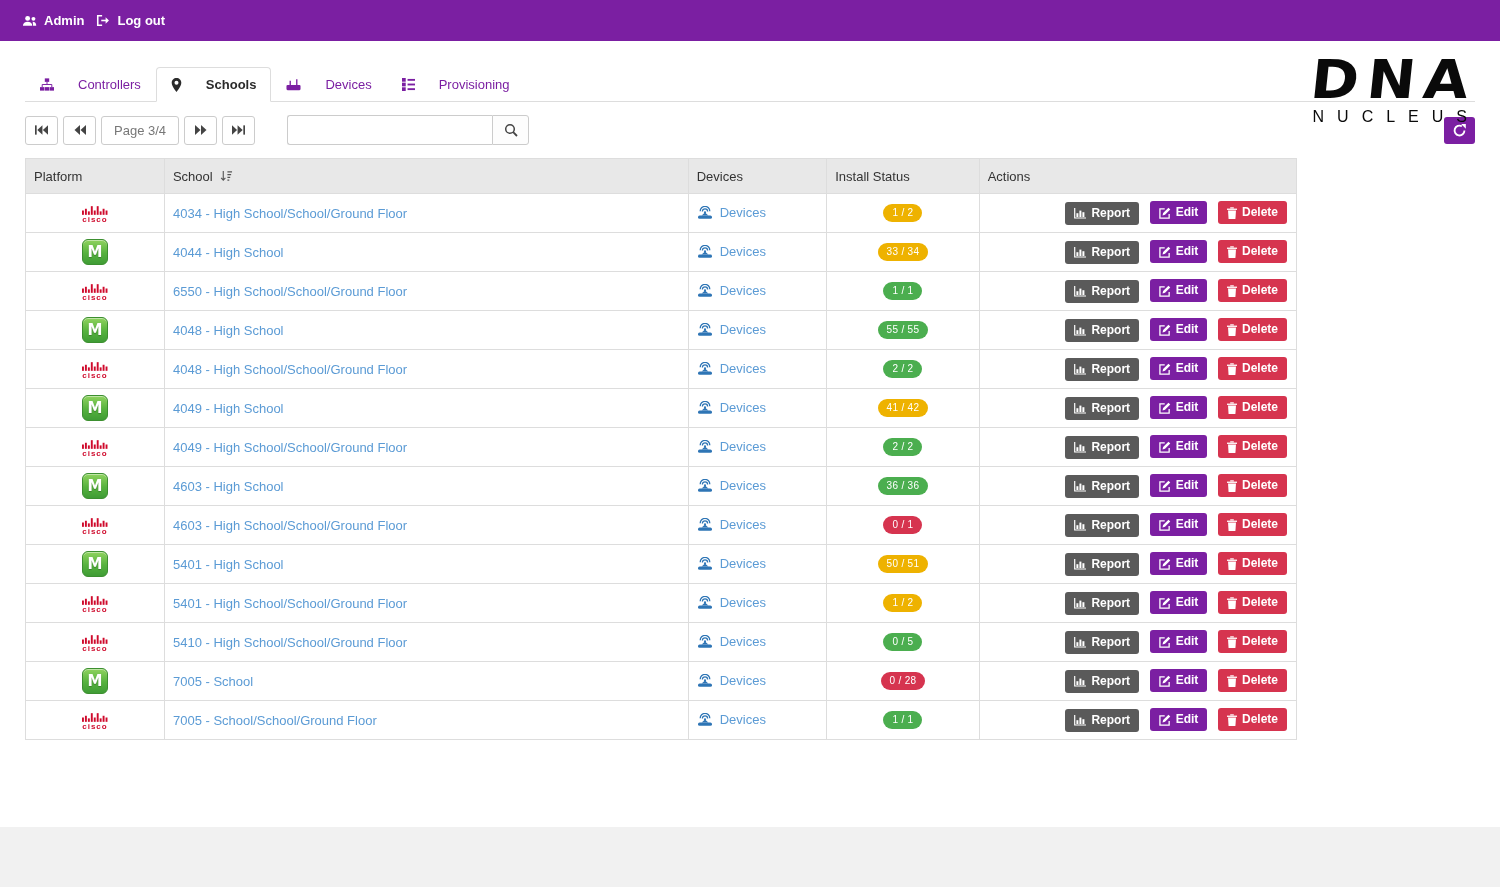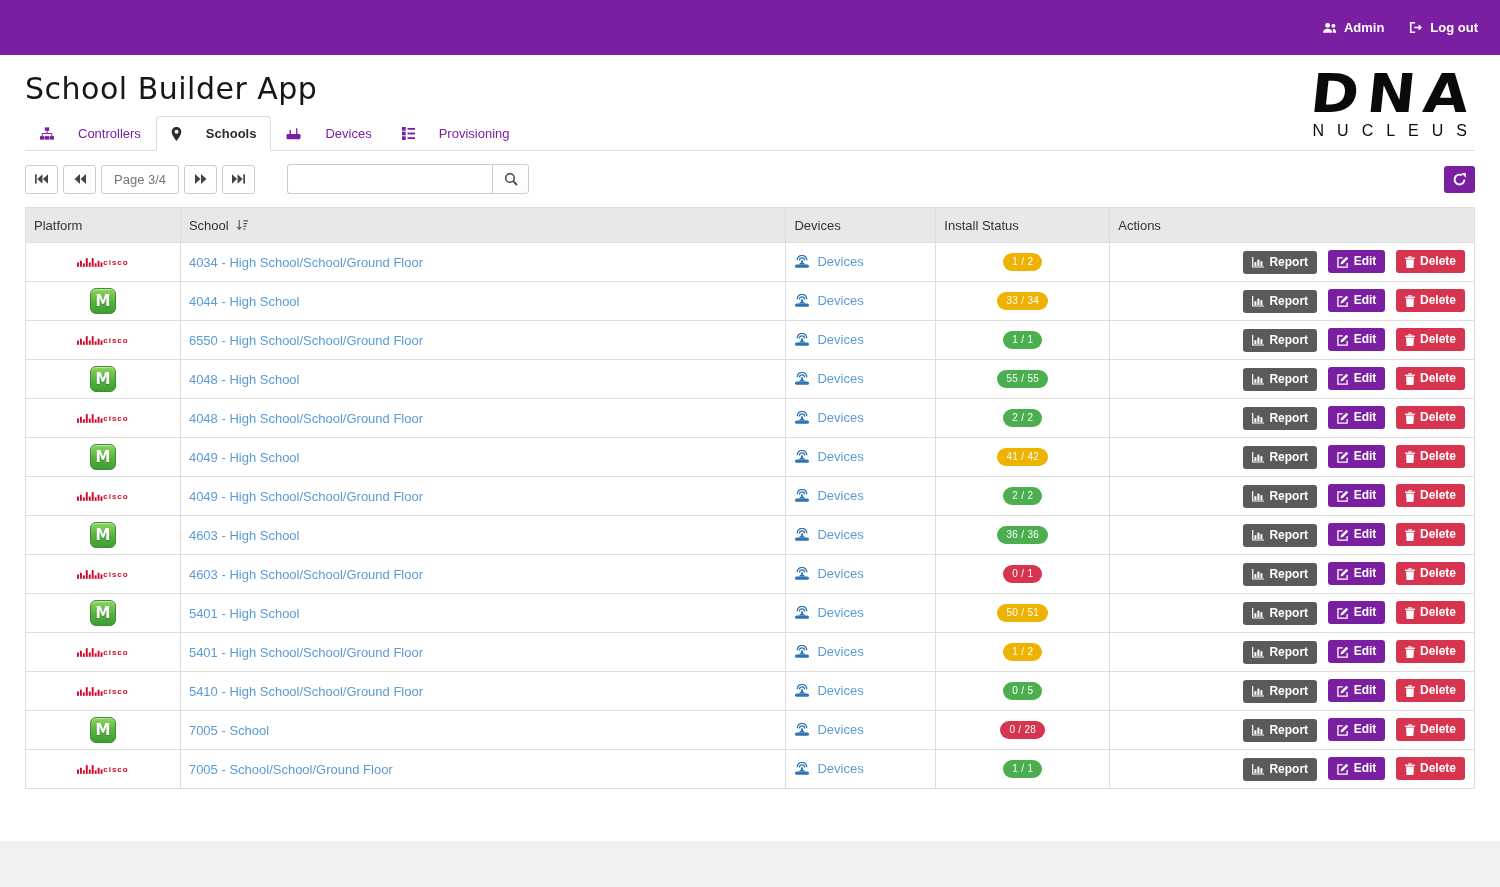--- a/index.html
+++ b/index.html
@@ -18,23 +18,23 @@
     font-family:"Liberation Sans", sans-serif;
     background:#f1f1f1;
     height:887px;
     overflow:hidden;
     color:#333;
   }
   .app{ background:#fff; padding-bottom:24px; min-height:786px; }
 
   
   .topbar{
-    height:55px; background:var(--accent-purple);
-    display:flex; align-items:center; justify-content:flex-end;
-    padding:0 22px; gap:25px;
+    height:41px; background:var(--accent-purple);
+    display:flex; align-items:center; 
+    padding:0 22px; gap:12px;
   }
   .topbar a{
     color:#fff; font-size:13px; font-weight:bold; text-decoration:none;
     display:inline-flex; align-items:center; gap:7px; cursor:pointer;
   }
 
   
   .header-row{ position:relative; padding:16px 25px 0 25px; }
   .page-title{
     font-size:30px; font-weight:normal; color:#161616; letter-spacing:.5px;
@@ -91,34 +91,34 @@
     display:inline-flex; align-items:center; justify-content:center;
   }
   .refresh-btn{
     margin-left:auto; width:31px; height:27px;
     background:var(--accent-purple); border:none; border-radius:3px; cursor:pointer;
     display:inline-flex; align-items:center; justify-content:center;
   }
 
   
   table{
-    width:1450px; margin:13px 25px 0 25px;
+    width:1272px; margin:13px 25px 0 25px;
     border-collapse:collapse; border:1px solid #ddd;
     font-size:13px;
   }
   th{
     background:#e8e8e8; border:1px solid #ddd;
     font-weight:normal; color:#333; text-align:left;
     padding:9px 8px; font-size:13px;
   }
   th .th-label{ vertical-align:middle; }
   td{ border:1px solid #ddd; padding:5px 8px; height:39px; vertical-align:middle; }
 
   .cell-platform{ text-align:center; }
-  .cisco-logo{ display:inline-flex; flex-direction:row; align-items:center; line-height:1; }
+  .cisco-logo{ display:inline-flex; flex-direction:column; align-items:center; line-height:1; }
   .cisco-text{
     color:#cf0a2c; font-size:8px; font-weight:bold; letter-spacing:1px; margin-top:1px;
   }
   .meraki-logo{
     width:26px; height:26px; border-radius:6px;
     background:linear-gradient(180deg,#8fd35f 0%, #56b23e 55%, #3f9c35 100%);
     border:1px solid #3c8f30;
     display:inline-flex; align-items:center; justify-content:center;
     box-shadow:inset 0 1px 0 rgba(255,255,255,.45);
   }
@@ -173,21 +173,20 @@
       <path d="M6 7h7" stroke="currentColor" stroke-width="1.8"></path>
       <path d="M11 3.2L14.8 7 11 10.8z" fill="currentColor"></path>
     </svg>
     <span>Log out</span>
   </a>
 </div>
 
 <div class="app">
 
   <div class="header-row">
-    <h1 class="page-title">School Builder App</h1>
     <div class="logo">
       <div class="logo-dna">DNA</div>
       <div class="logo-nucleus">NUCLEUS</div>
     </div>
   </div>
 
   <nav class="tabs">
     <a class="tab" href="#">
       <svg width="14" height="13" viewBox="0 0 16 14">
         <rect x="5.5" y="0" width="5" height="4" fill="currentColor"></rect>

